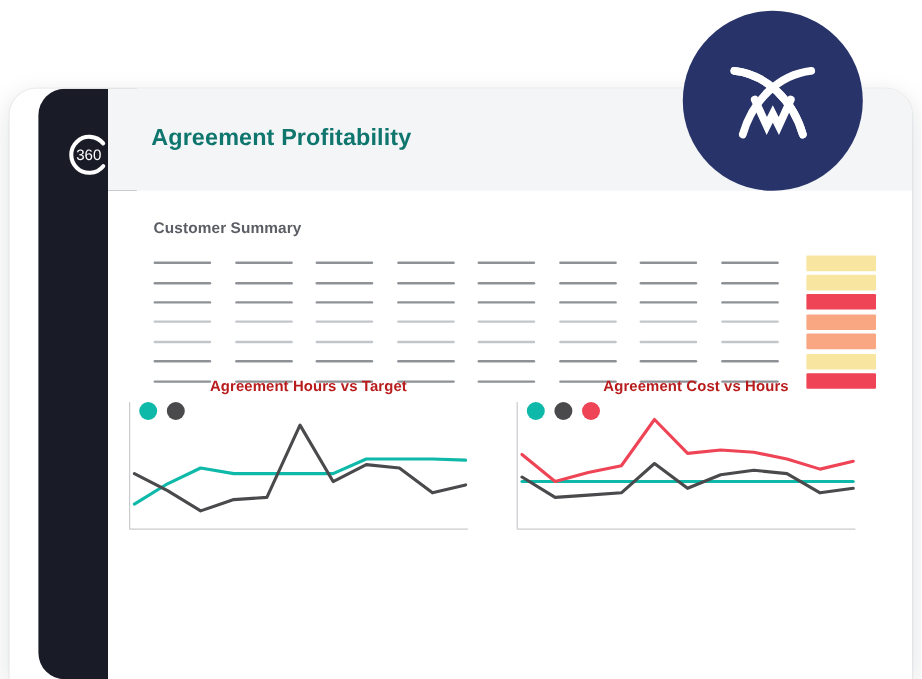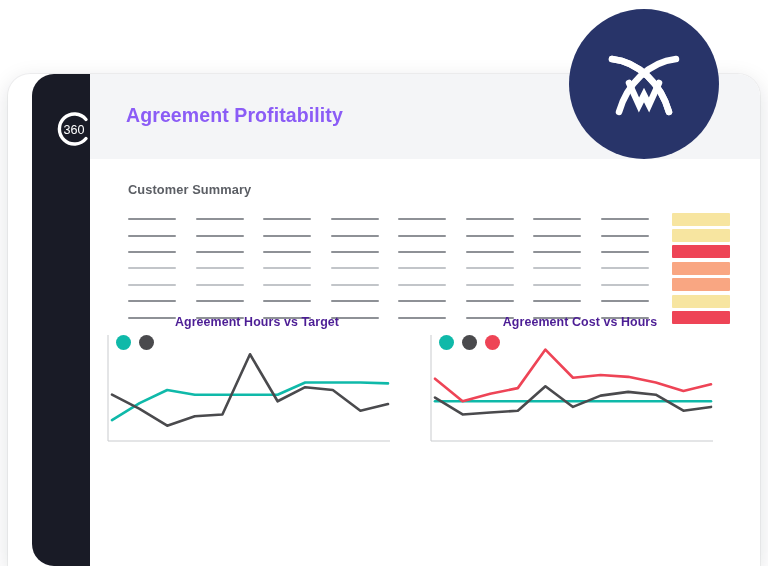--- a/index.html
+++ b/index.html
@@ -43,21 +43,21 @@
     left:82px; top:0;
     width:670px; height:85px;
     background:#f4f5f7;
     border-radius:0 22px 0 0;
   }
   #page-title{
     position:absolute;
     left:36px; top:30px;
     font-size:19.5px;
     font-weight:bold;
-    color:#8b5cf6;
+    color:#0f766e;
     letter-spacing:.1px;
     white-space:nowrap;
     text-align:center;
   }
 
   
   #brand-logo{
     position:absolute;
     left:569px; top:9px;
     width:150px; height:150px;
@@ -124,21 +124,21 @@
   }
   #chart-hours{left:12px;}
   #chart-cost{left:335px;}
 
   .chart-title{
     position:absolute;
     top:0; left:16px; right:0;
     text-align:center;
     font-size:12.4px;
     font-weight:bold;
-    color:#4c1d95;
+    color:#b91c1c;
     letter-spacing:.1px;
   }
   .legend{
     position:absolute;
     top:20px; left:14px;
     display:flex;
     gap:8px;
   }
   .legend .dot{
     width:15px;height:15px;border-radius:50%;

